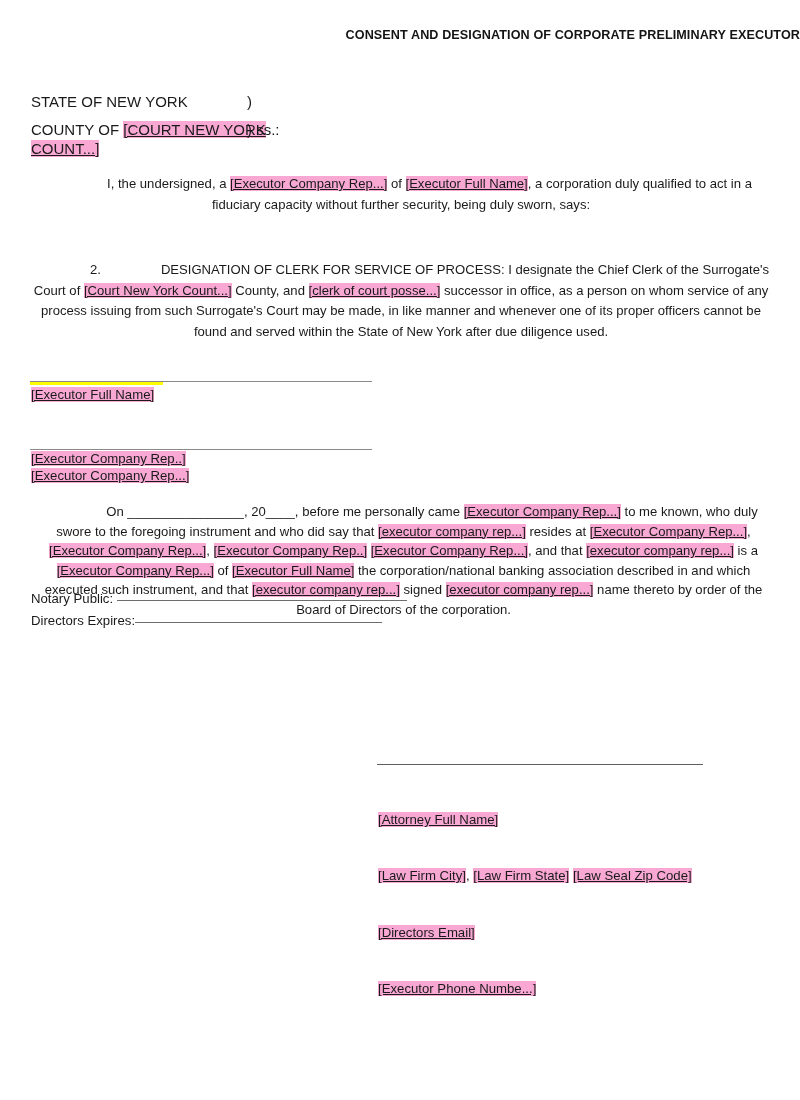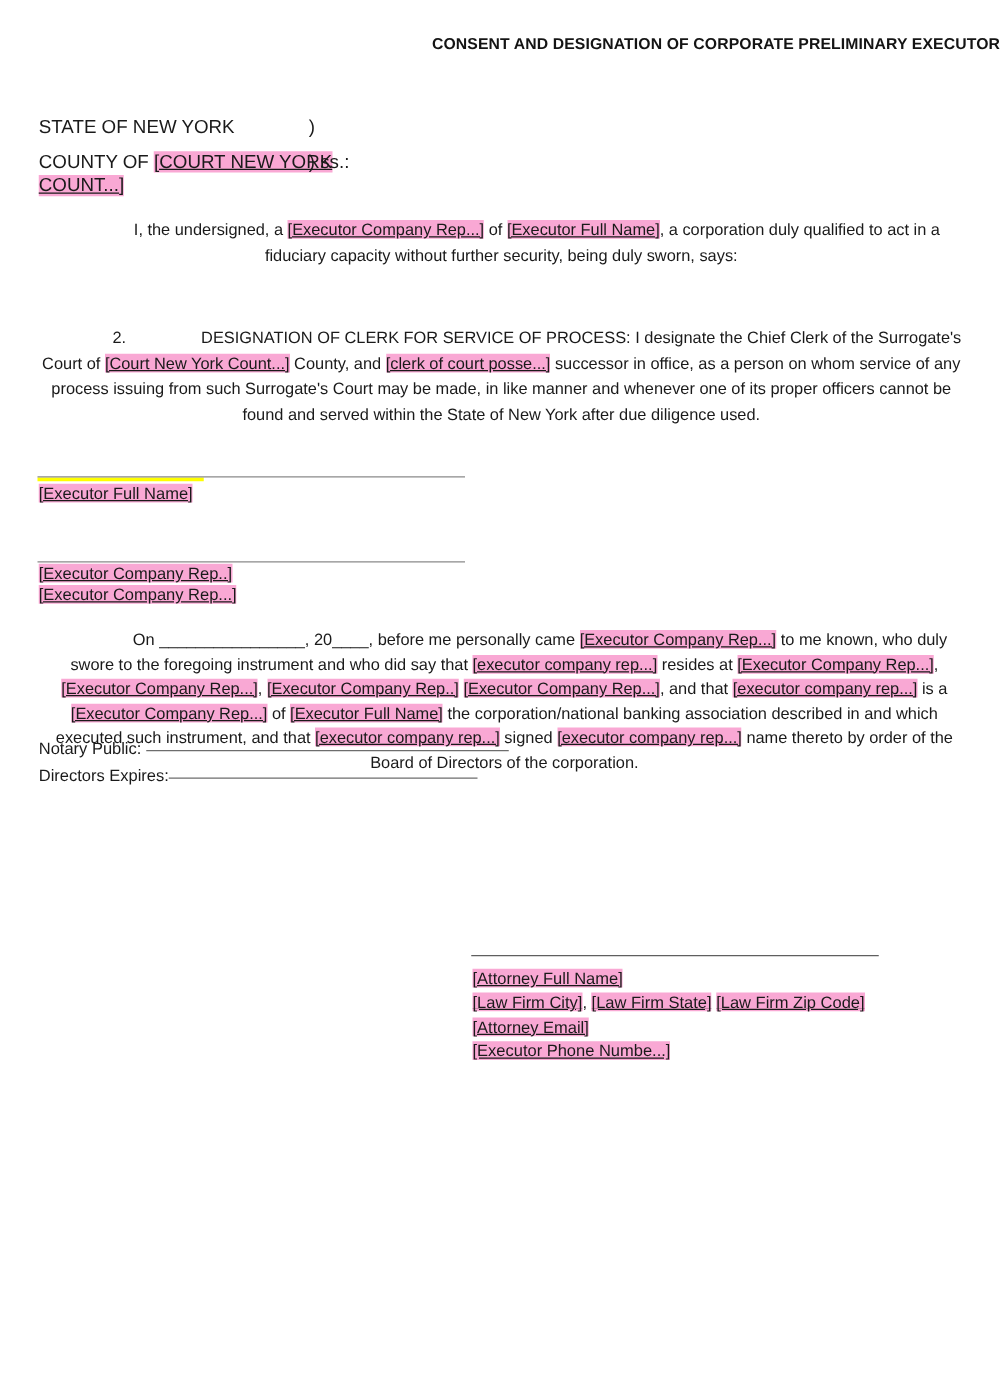--- a/index.html
+++ b/index.html
@@ -139,21 +139,21 @@
     height: 0;
     border-top: 1px solid #5f5f5f;
   }
   .atty-block {
     position: absolute;
     left: 378px;
     top: 773px;
     font-size: 13.2px;
     line-height: 19.4px;
   }
-  .atty-line { white-space: nowrap; }
+  .atty-line { white-space: nowrap; margin-top: 37px; }
 </style>
 </head>
 <body>
 
 <div id="page">
 
   <div class="doc-title">CONSENT AND DESIGNATION OF CORPORATE PRELIMINARY EXECUTOR</div>
 
   <div class="venue">
     <div class="venue-row">
@@ -193,18 +193,18 @@
       <span>Notary Public:</span><span class="rule rule-notary"></span>
     </div>
     <div class="notary-row">
       <span>Directors Expires:</span><span class="rule rule-commission"></span>
     </div>
   </div>
 
   <div class="atty-rule"></div>
   <div class="atty-block">
     <div class="atty-line"><span class="hl">[Attorney Full Name]</span></div>
-    <div class="atty-line"><span class="hl">[Law Firm  City]</span><span>, </span><span class="hl">[Law Firm  State]</span><span> </span><span class="hl">[Law Firm  Zip Code]</span></div>
-    <div class="atty-line"><span class="hl">[Attorney Email]</span></div>
+    <div class="atty-line"><span class="hl">[Law Firm  City]</span><span>, </span><span class="hl">[Law Firm  State]</span><span> </span><span class="hl">[Law Seal  Zip Code]</span></div>
+    <div class="atty-line"><span class="hl">[Directors Email]</span></div>
     <div class="atty-line"><span class="hl">[Executor Phone Numbe...]</span></div>
   </div>
 
 </div>
 
 </body></html>

